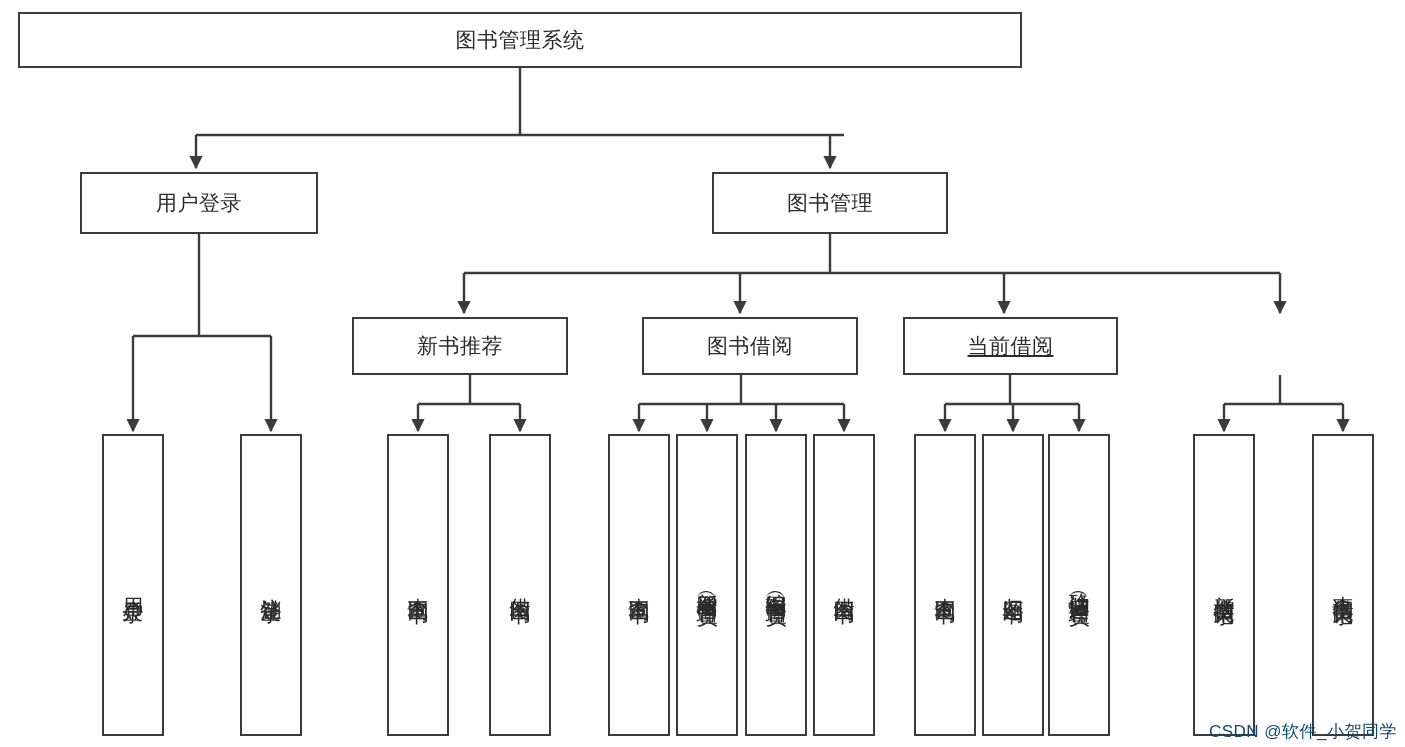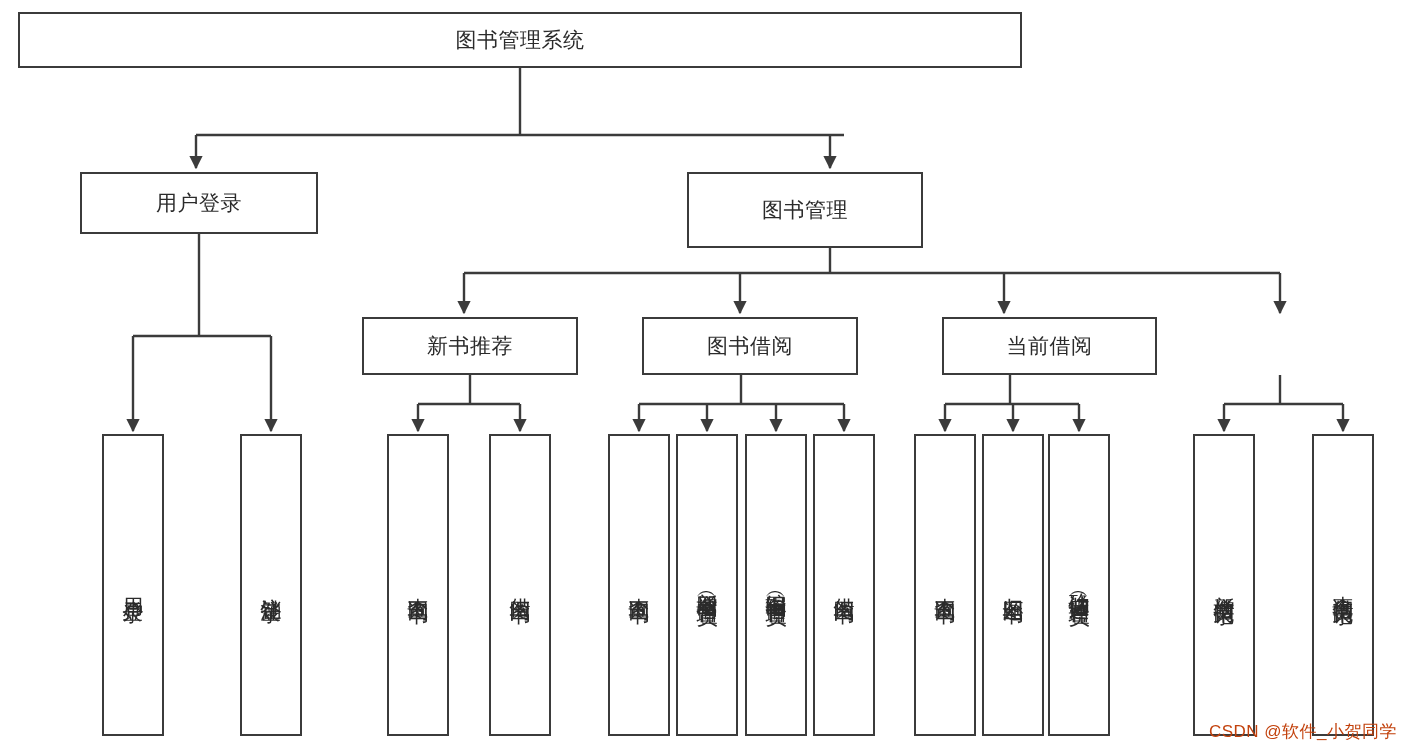--- a/index.html
+++ b/index.html
@@ -54,21 +54,21 @@
   .node.vert .label {
     writing-mode: vertical-rl;
     text-orientation: upright;
     display: block;
   }
   #watermark {
     position: absolute;
     right: 8px;
     bottom: 4px;
     font-size: 17px;
-    color: #c2410c;
+    color: #0c4a6e;
     letter-spacing: 0.5px;
     white-space: nowrap;
     pointer-events: none;
     user-select: none;
   }
 </style>
 </head>
 <body>
 
 <div id="diagram-root">
@@ -123,31 +123,31 @@
     </g>
   </svg>
 
   <div class="node horiz" style="left:18px; top:12px; width:1004px; height:56px;">
     <span class="label">图书管理系统</span>
   </div>
 
   <div class="node horiz" style="left:80px; top:172px; width:238px; height:62px;">
     <span class="label">用户登录</span>
   </div>
-  <div class="node horiz" style="left:687px; top:172px; width:236px; height:76px;">
+  <div class="node horiz" style="left:712px; top:172px; width:236px; height:62px;">
     <span class="label">图书管理</span>
   </div>
 
-  <div class="node horiz" style="left:362px; top:317px; width:216px; height:58px;">
+  <div class="node horiz" style="left:352px; top:317px; width:216px; height:58px;">
     <span class="label">新书推荐</span>
   </div>
   <div class="node horiz" style="left:633px; top:317px; width:216px; height:58px;margin-left:9px;">
     <span class="label">图书借阅</span>
   </div>
-  <div class="node horiz" style="left:942px; top:317px; width:215px; height:58px;">
+  <div class="node horiz" style="left:903px; top:317px; width:215px; height:58px;text-decoration:underline;">
     <span class="label">当前借阅</span>
   </div>
 
   <div class="node vert" style="left:102px; top:434px; width:62px; height:302px;">
     <span class="label">用户登录</span>
   </div>
   <div class="node vert" style="left:240px; top:434px; width:62px; height:302px;">
     <span class="label">注销登录</span>
   </div>
 

